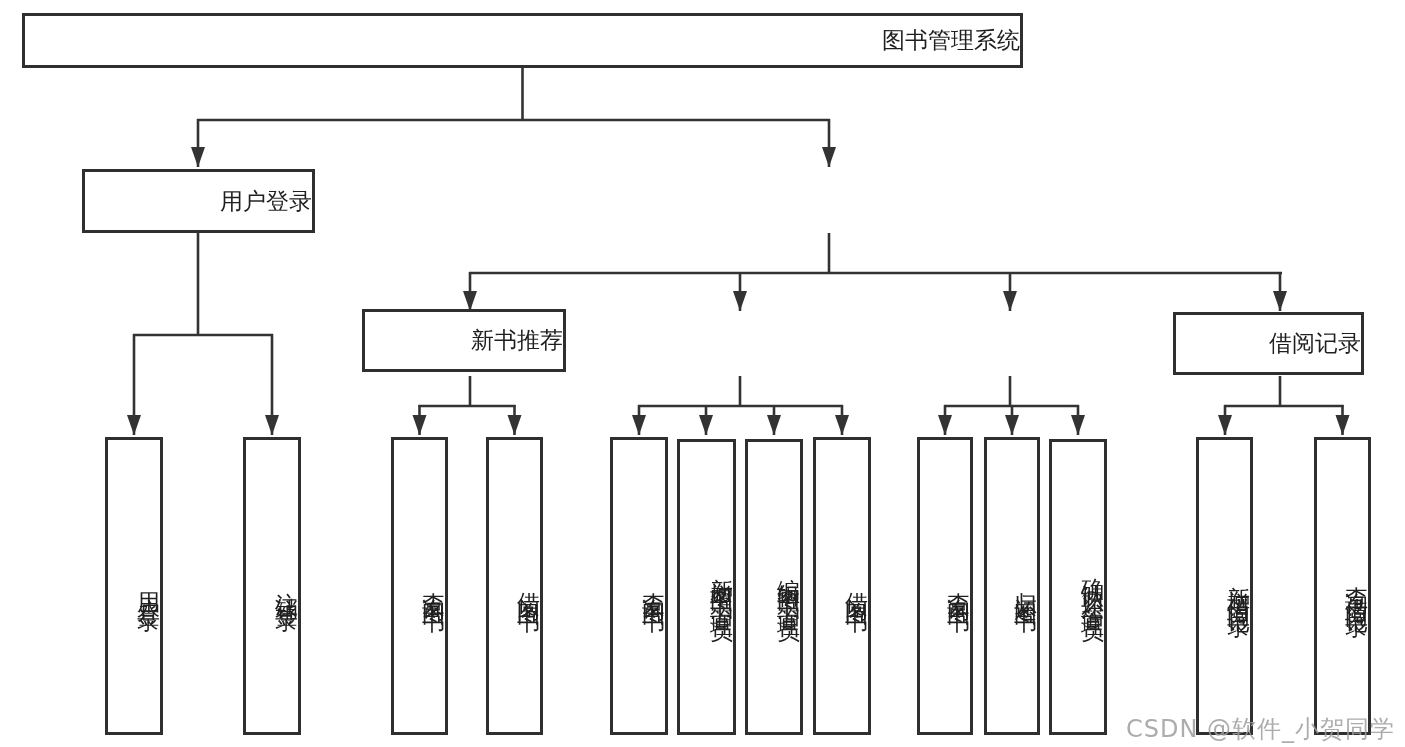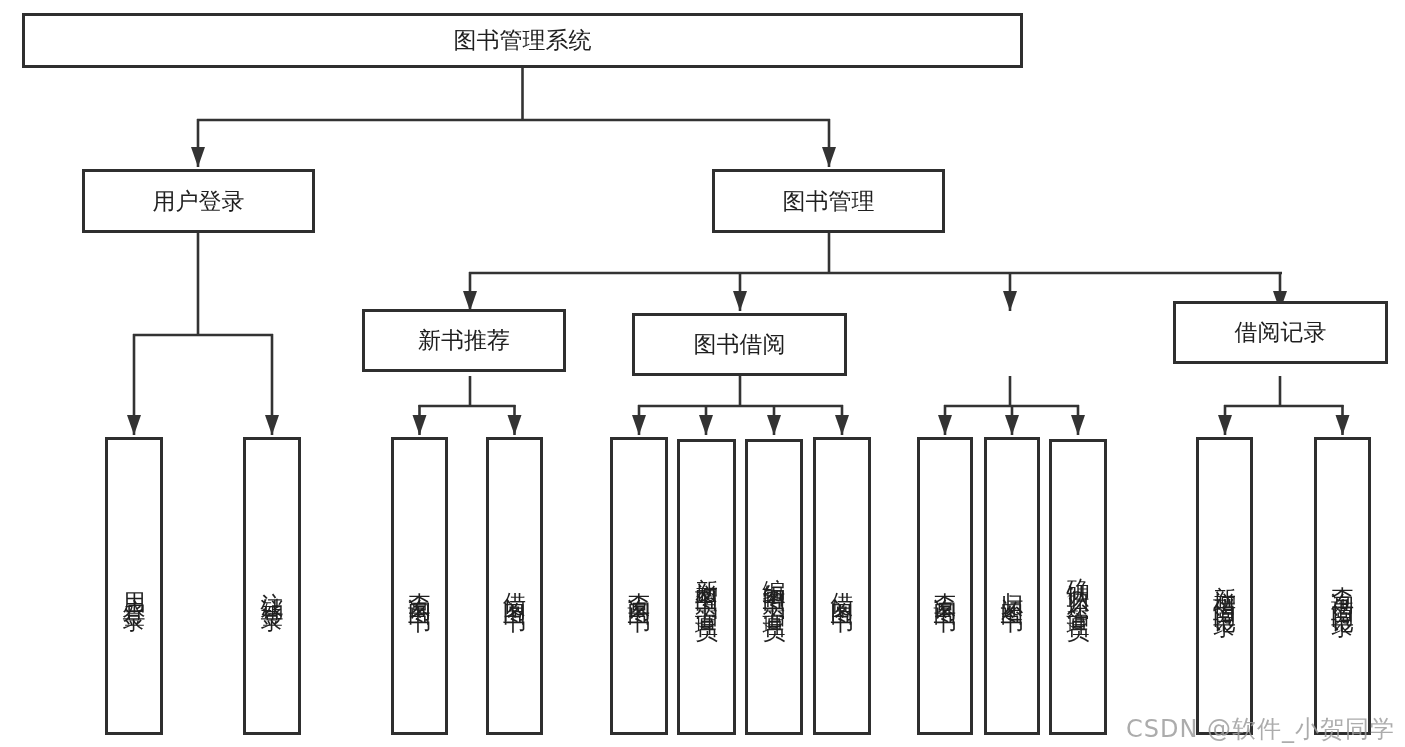--- a/index.html
+++ b/index.html
@@ -18,21 +18,21 @@
     z-index: 0;
   }
   .connectors line { stroke: #333333; stroke-width: 2.6; }
   .nd {
     position: absolute;
     box-sizing: border-box;
     background: #ffffff;
     border: 3px solid #2f2f2f;
     display: flex;
     align-items: center;
-    justify-content: center;
+    justify-content: flex-end;
     z-index: 1;
     color: #1f1f1f;
     font-size: 23px;
     line-height: 1;
     white-space: nowrap;
   }
   .nd span { display: block; }
   .nd.v span {
     writing-mode: vertical-rl;
     text-orientation: mixed;
@@ -104,31 +104,25 @@
     <line x1="1342.5" y1="405" x2="1342.5" y2="435" marker-end="url(#arw)"></line>
   </svg>
 
   <div class="nd" style="left:22px; top:13px; width:1001px; height:55px">
     <span>图书管理系统</span>
   </div>
 
   <div class="nd" style="left:82px; top:169px; width:233px; height:64px">
     <span>用户登录</span>
   </div>
-  <div class="nd" style="left:712px; top:169px; width:233px; height:64px">
-    <span>图书管理</span>
-  </div>
 
   <div class="nd" style="left:362px; top:309px; width:204px; height:63px">
     <span>新书推荐</span>
   </div>
-  <div class="nd" style="left:632px; top:313px; width:215px; height:63px">
-    <span>图书借阅</span>
-  </div>
-  <div class="nd" style="left:1173px; top:301px; width:215px; height:63px">
+  <div class="nd" style="left:1173px; top:312px; width:191px; height:63px">
     <span>借阅记录</span>
   </div>
 
   <div class="nd v" style="left:105px; top:437px; width:58px; height:298px">
     <span>用户登录</span>
   </div>
   <div class="nd v" style="left:243px; top:437px; width:58px; height:298px">
     <span>注销登录</span>
   </div>
 

